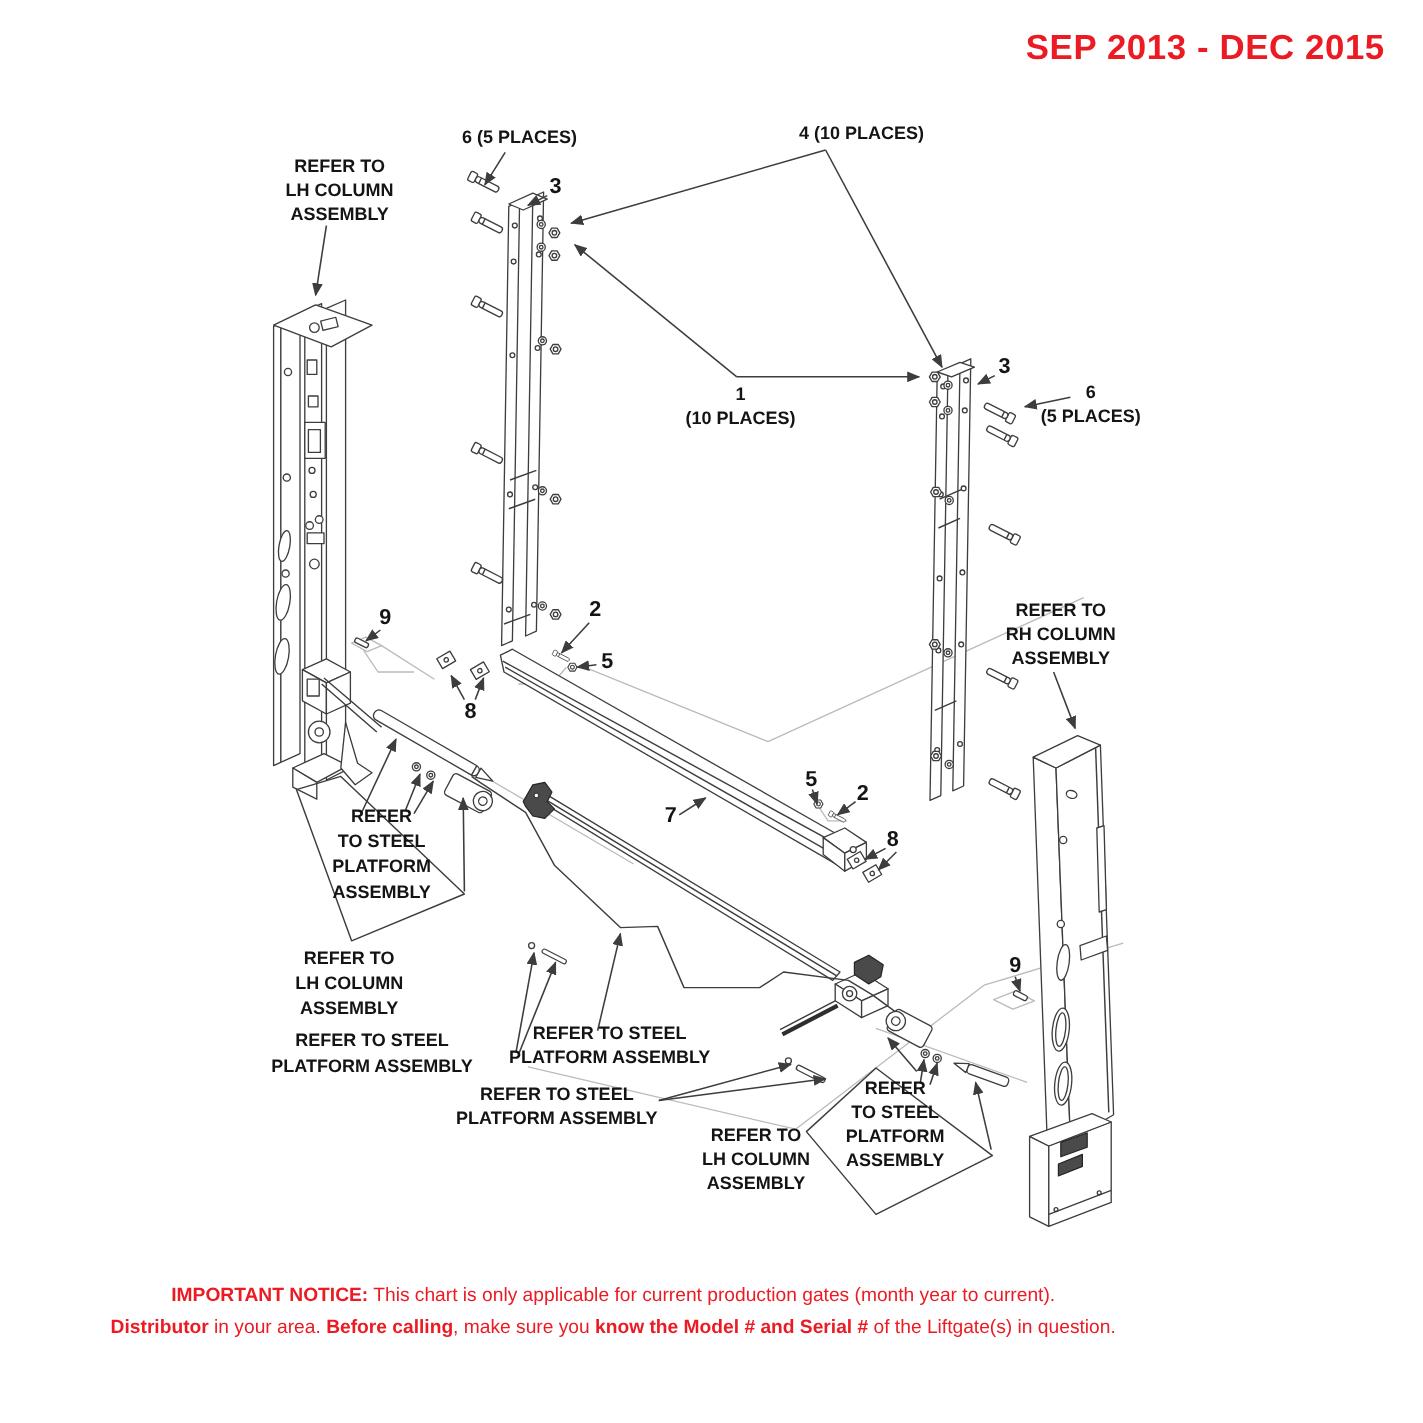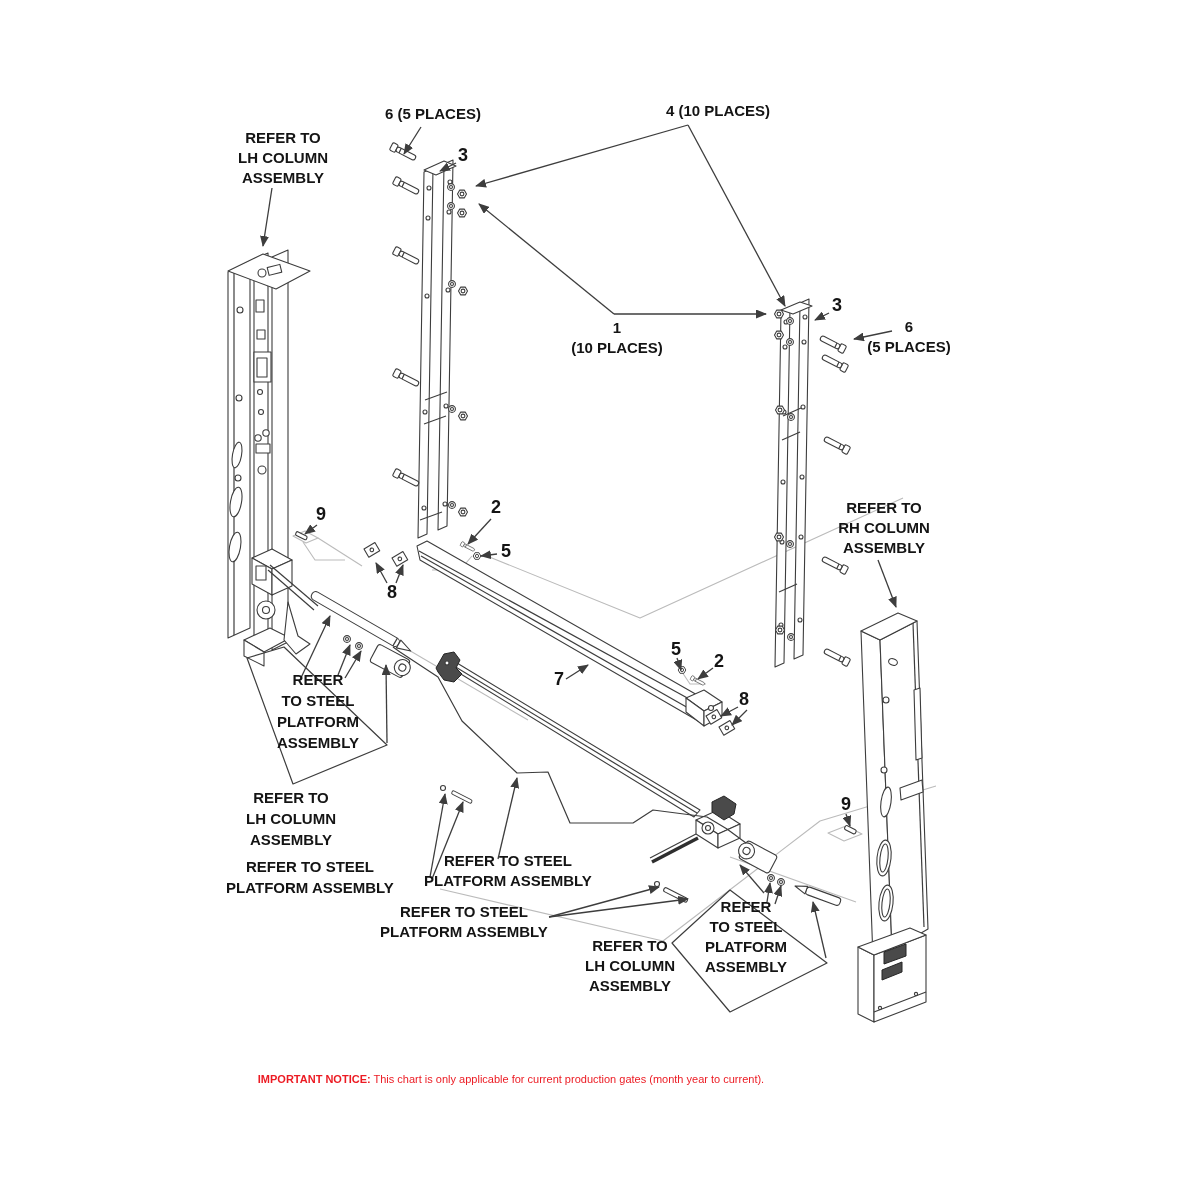--- a/index.html
+++ b/index.html
@@ -1,37 +1,38 @@
 <!DOCTYPE html>
 <html><head>
 <meta charset="utf-8">
 <style>
   html,body{margin:0;padding:0;background:#fff;}
   .page{position:relative;width:1186px;height:1186px;background:#fff;overflow:hidden;
         font-family:"Liberation Sans",sans-serif;}
   .date-range{position:absolute;top:24px;right:32px;font-size:29px;font-weight:bold;
         color:#ec1b23;letter-spacing:0.5px;}
   .notice{position:absolute;top:1066px;left:0;width:1022px;text-align:center;color:#ec1b23;
-        font-size:11px;line-height:27px;}
+        font-size:16px;line-height:27px;}
   .notice b{font-weight:bold;}
   svg{position:absolute;top:0;left:0;}
   .ln{stroke:#3d3d3d;stroke-width:1.2;fill:none;stroke-linejoin:round;}
   .part{fill:#ffffff;stroke:#3d3d3d;stroke-width:1.1;stroke-linejoin:round;}
   .dark{fill:#4a4a4a;stroke:#252525;stroke-width:1;stroke-linejoin:round;}
   .lt{stroke:#bbbbbb;stroke-width:1.1;fill:none;stroke-linejoin:round;}
   .leader{stroke:#3d3d3d;stroke-width:1.3;fill:none;marker-end:url(#arr);}
   .balloon{stroke:#3d3d3d;stroke-width:1.2;fill:none;stroke-linejoin:round;}
   .lbl{font:bold 15px "Liberation Sans",sans-serif;fill:#141414;text-anchor:middle;}
   .num{font:bold 18px "Liberation Sans",sans-serif;fill:#141414;text-anchor:middle;}
 </style>
 </head>
 <body>
 
 <div class="page">
 
+  <div class="date-range">SEP 2013 - DEC 2015</div>
 
   <svg width="1186" height="1186" viewBox="0 0 1186 1186">
     <defs>
       <marker id="arr" markerWidth="11" markerHeight="9" refX="10" refY="4.5" orient="auto" markerUnits="userSpaceOnUse">
         <path d="M0,0 L11,4.5 L0,9 z" fill="#3d3d3d"></path>
       </marker>
       <g id="bolt">
         <rect x="-2" y="-4.2" width="6" height="8.4" rx="1.5" class="part"></rect>
         <rect x="4" y="-2.6" width="21" height="5.2" rx="2.2" class="part"></rect>
         <line x1="8" y1="-2.6" x2="8" y2="2.6" class="ln"></line>
@@ -347,14 +348,15 @@
       <text class="lbl" x="310" y="872"><tspan x="310" dy="0">REFER TO STEEL</tspan><tspan x="310" dy="21">PLATFORM ASSEMBLY</tspan></text>
       <text class="lbl" x="508" y="866"><tspan x="508" dy="0">REFER TO STEEL</tspan><tspan x="508" dy="20">PLATFORM ASSEMBLY</tspan></text>
       <text class="lbl" x="464" y="917"><tspan x="464" dy="0">REFER TO STEEL</tspan><tspan x="464" dy="20">PLATFORM ASSEMBLY</tspan></text>
       <text class="lbl" x="630" y="951"><tspan x="630" dy="0">REFER TO</tspan><tspan x="630" dy="20">LH COLUMN</tspan><tspan x="630" dy="20">ASSEMBLY</tspan></text>
       <text class="lbl" x="746" y="912"><tspan x="746" dy="0">REFER</tspan><tspan x="746" dy="20">TO STEEL</tspan><tspan x="746" dy="20">PLATFORM</tspan><tspan x="746" dy="20">ASSEMBLY</tspan></text>
     </g>
   </svg>
 
   <div class="notice">
     <div><b>IMPORTANT NOTICE:</b><span> This chart is only applicable for current production gates (month year to current).</span></div>
+    <div><b>Distributor</b><span> in your area. </span><b>Before calling</b><span>, make sure you </span><b>know the Model # and Serial #</b><span> of the Liftgate(s) in question.</span></div>
   </div>
 </div>
 
 </body></html>

